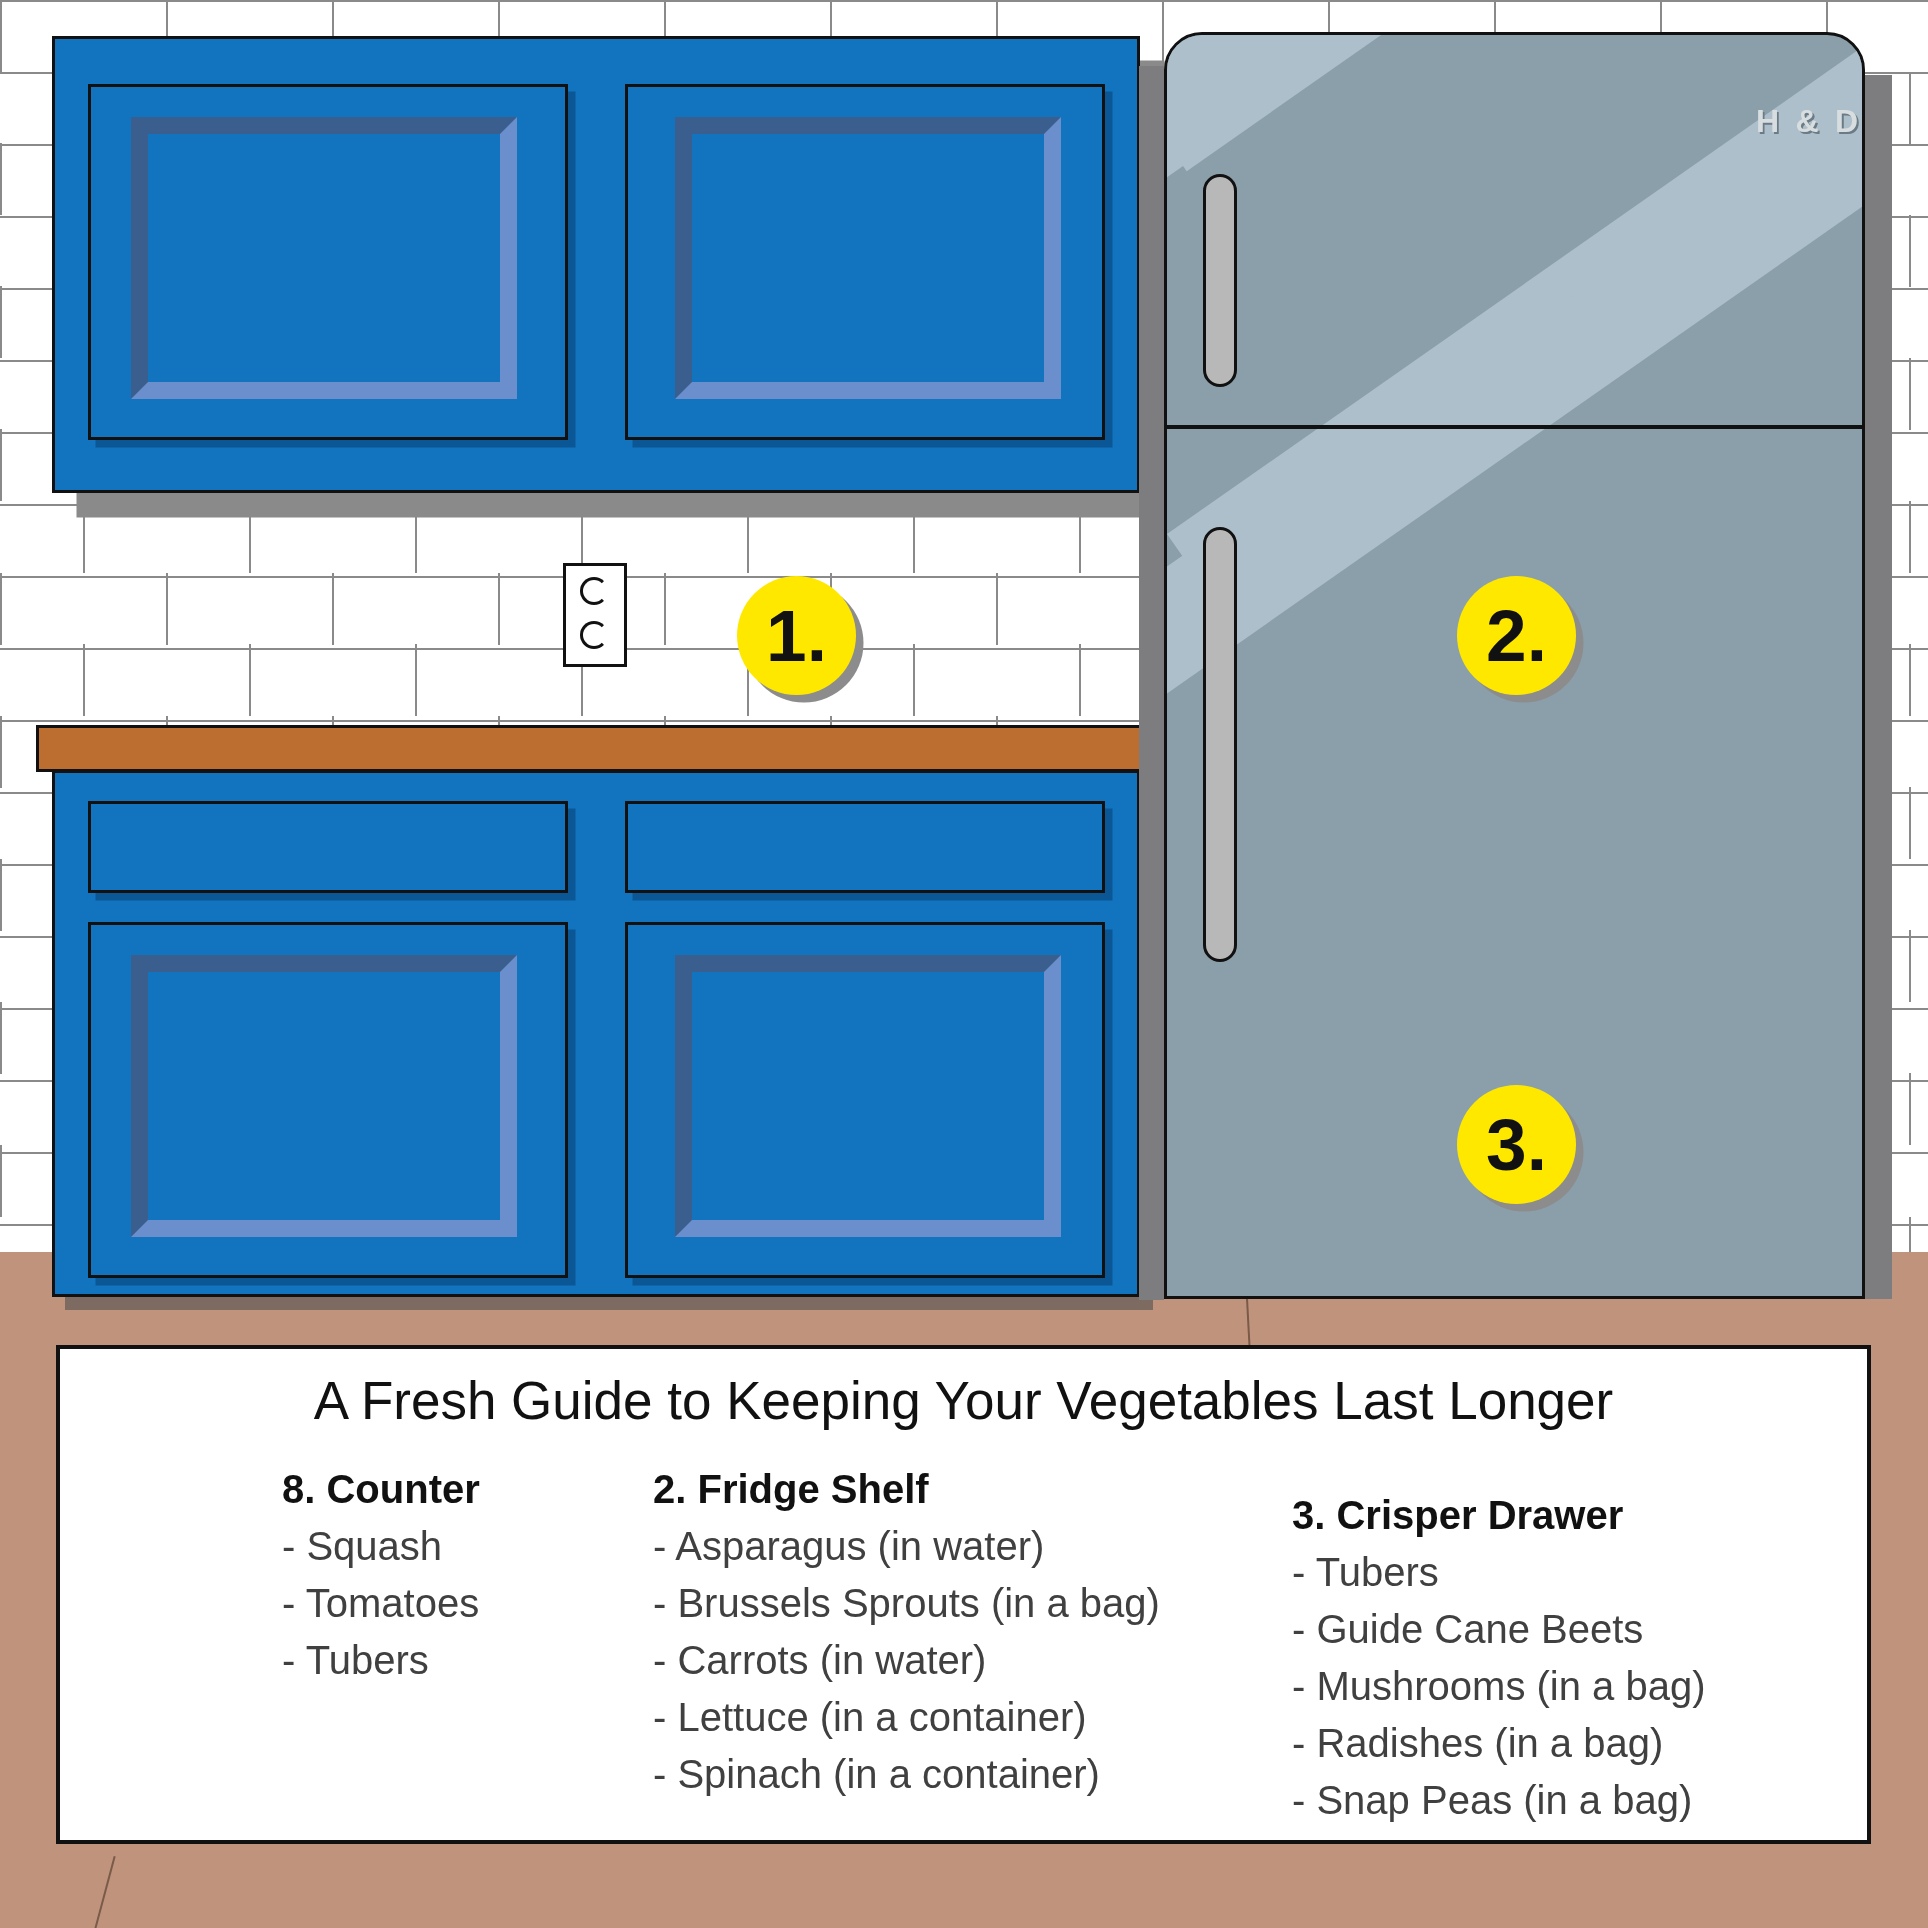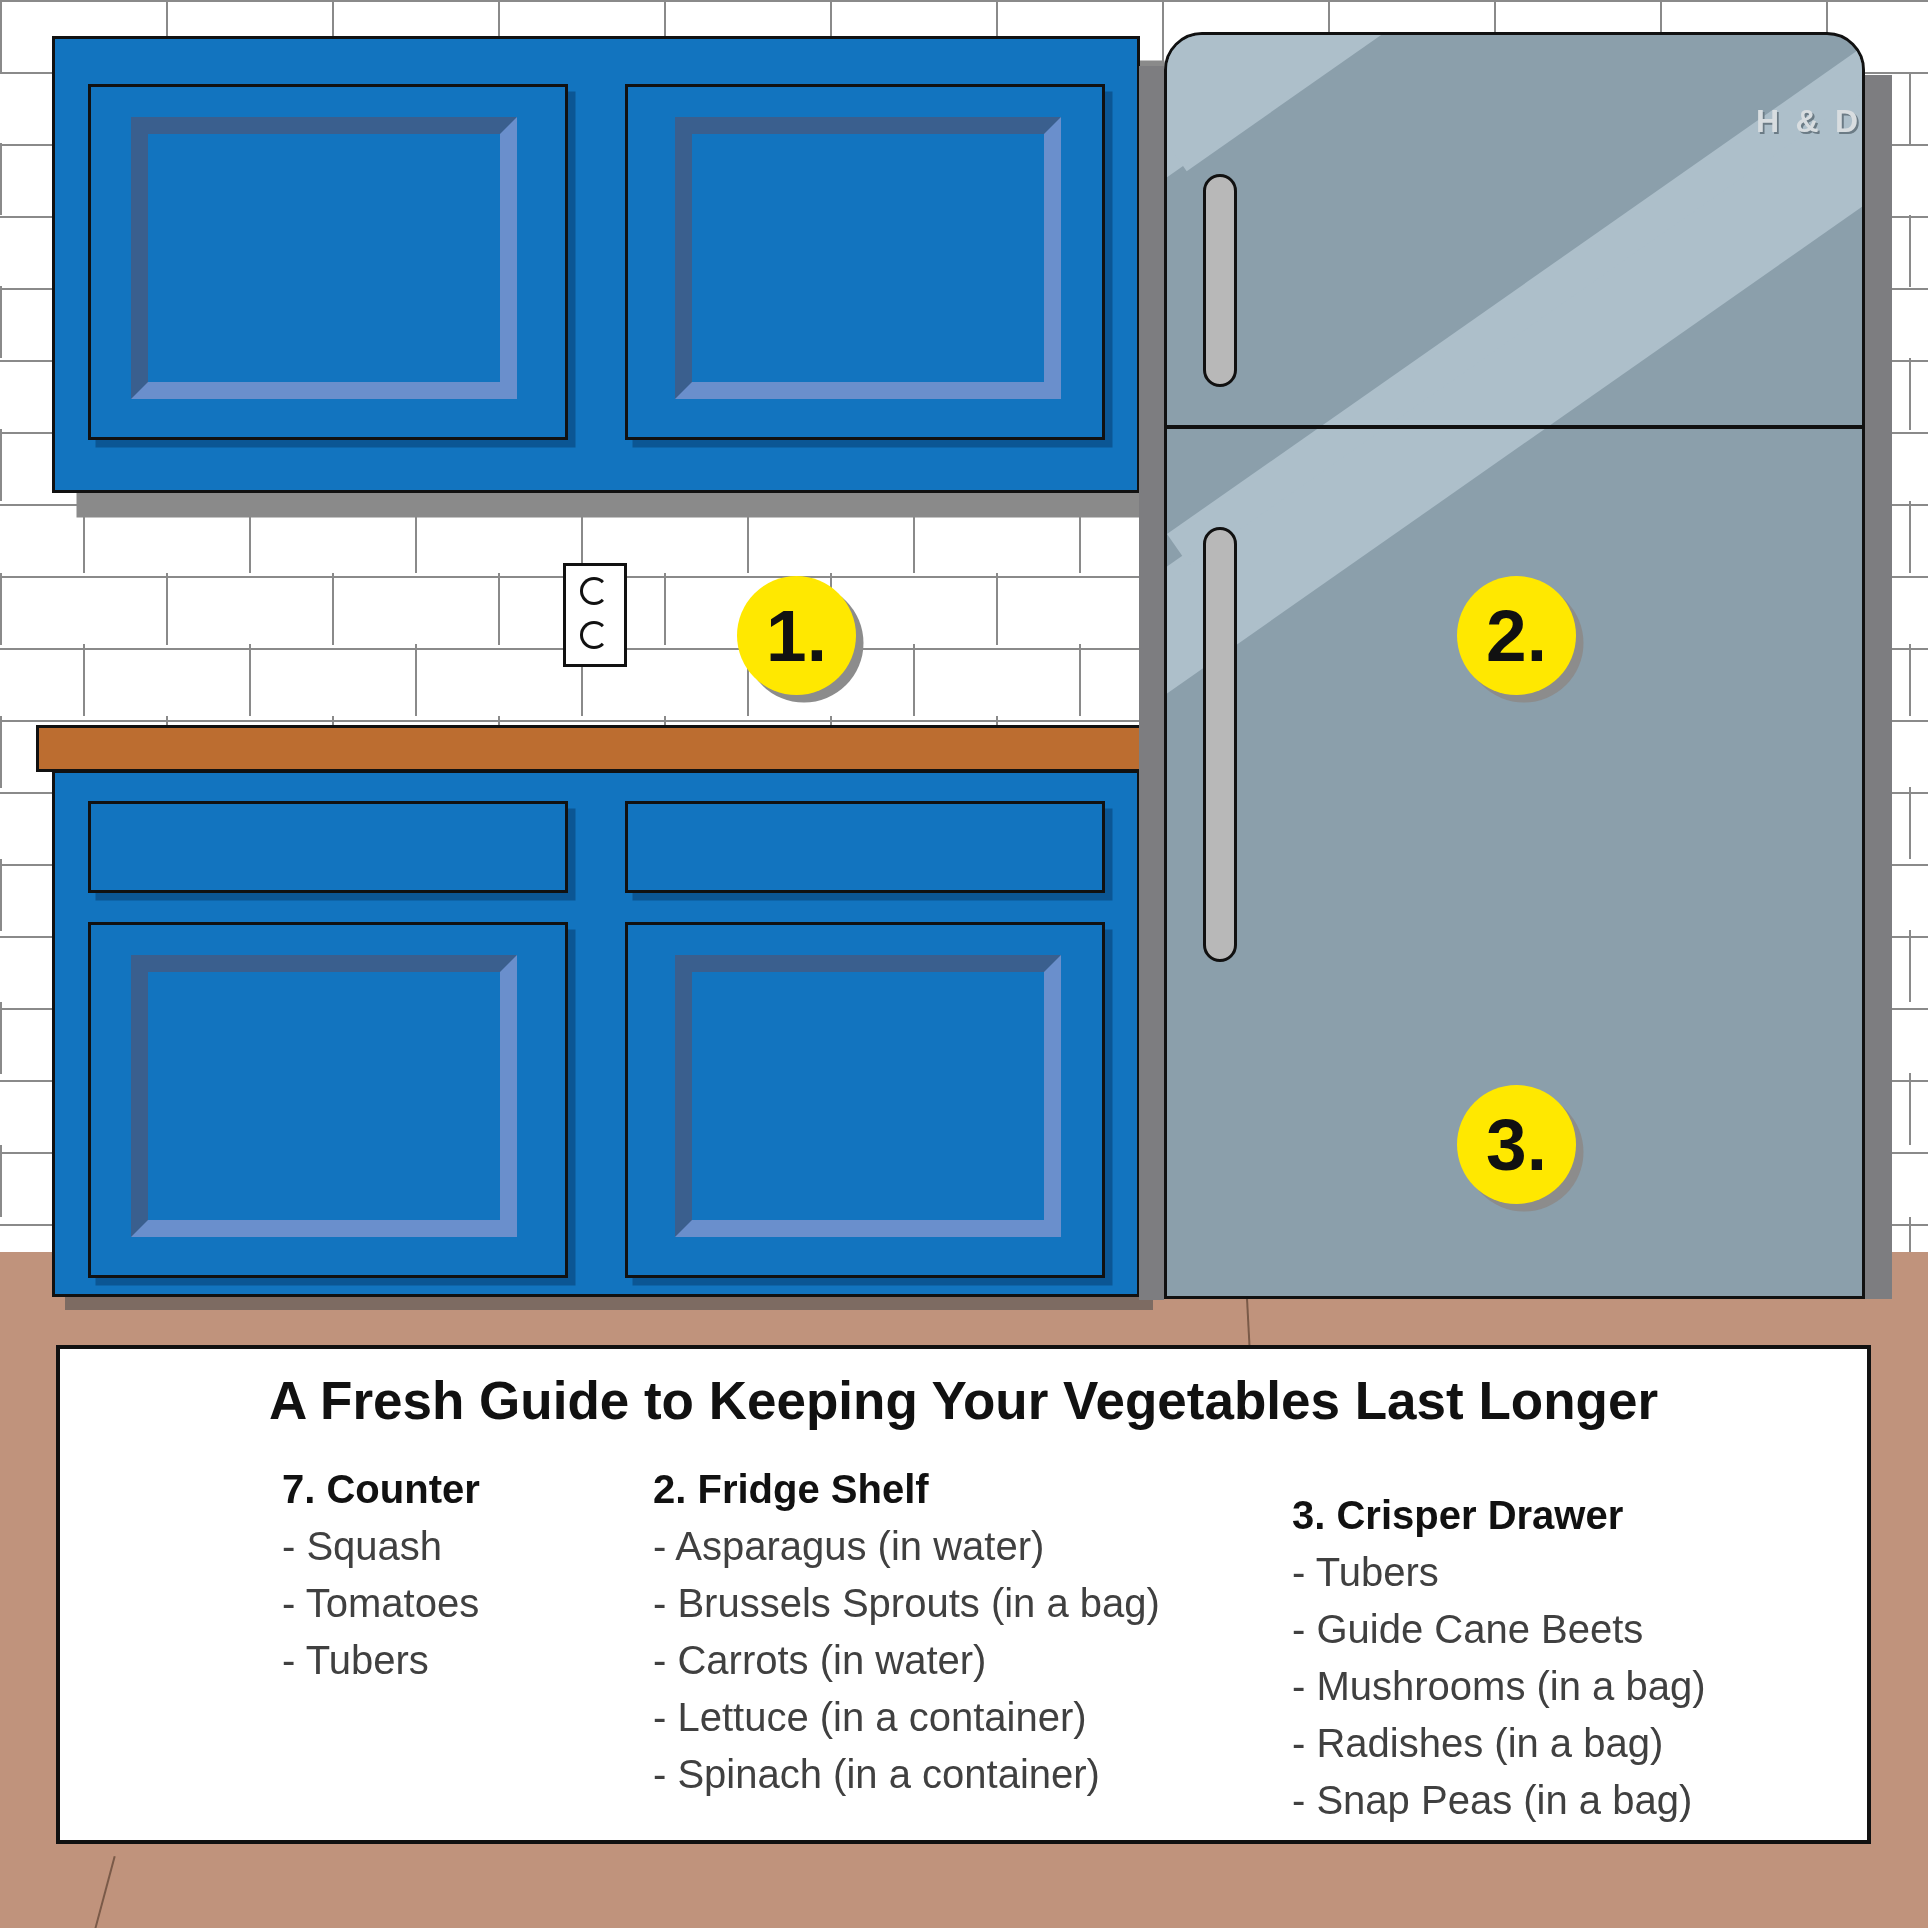--- a/index.html
+++ b/index.html
@@ -30,21 +30,21 @@
   .fridge-gap{left:1139px;top:66px;width:24.5px;height:1234px;background:#7d7d80;}
   .fridge{left:1164px;top:32px;width:701px;height:1267px;background:#8b9fab;border:3.8px solid #111;box-sizing:border-box;border-radius:38px 38px 0 0;overflow:hidden;}
   .stripe{position:absolute;background:#adbfca;transform-origin:top left;transform:rotate(-35deg);}
   .fridge-divider{position:absolute;left:0;top:390px;width:100%;height:3.8px;background:#111;}
   .handle{position:absolute;width:34px;background:#b8b8b8;border:3.8px solid #111;border-radius:17px;box-sizing:border-box;}
   .brand{position:absolute;left:0;top:68px;width:100%;text-align:right;font-size:32px;font-weight:bold;color:#d8dde0;letter-spacing:3.8px;text-shadow:1.9px 1.9px 0 #6b7b85;}
   
   .marker{position:absolute;width:119px;height:119px;border-radius:50%;background:#ffe800;box-shadow:7.5px 7.5px 0 #8c8c8c;display:flex;align-items:center;justify-content:center;font-weight:bold;font-size:73px;color:#111;}
   
   .card{left:56px;top:1345px;width:1815px;height:499px;background:#fff;border:4.7px solid #111;box-sizing:border-box;}
-  .card-title{position:absolute;left:0;top:21px;width:100%;text-align:center;font-size:53px;font-weight:bold;color:#111;}
+  .card-title{position:absolute;left:0;top:21px;width:100%;text-align:center;font-size:53px;font-weight:normal;color:#111;}
   .col{position:absolute;top:111px;}
   .col-head{font-size:40px;font-weight:bold;color:#111;line-height:58px;white-space:nowrap;}
   .col-item{font-size:40px;color:#404040;line-height:57px;white-space:nowrap;}
 </style>
 </head>
 <body>
 
 <div class="abs wall">
   <div class="wall-row" style="top:0;background-position:0 0;"></div>
   <div class="wall-row" style="top:72px;background-position:83px 0;"></div>
@@ -112,21 +112,21 @@
 </div>
 
 <div class="marker" style="left:737px;top:576px;">1.</div>
 <div class="marker" style="left:1457px;top:576px;">2.</div>
 <div class="marker" style="left:1457px;top:1085px;">3.</div>
 
 <div class="abs card">
   <div class="card-title">A Fresh Guide to Keeping Your Vegetables Last Longer</div>
 
   <div class="col" style="left:222px;">
-    <div class="col-head">7. Counter</div>
+    <div class="col-head">8. Counter</div>
     <div class="col-item">- Squash</div>
     <div class="col-item">- Tomatoes</div>
     <div class="col-item">- Tubers</div>
   </div>
 
   <div class="col" style="left:593px;">
     <div class="col-head">2. Fridge Shelf</div>
     <div class="col-item">- Asparagus (in water)</div>
     <div class="col-item">- Brussels Sprouts (in a bag)</div>
     <div class="col-item">- Carrots (in water)</div>

